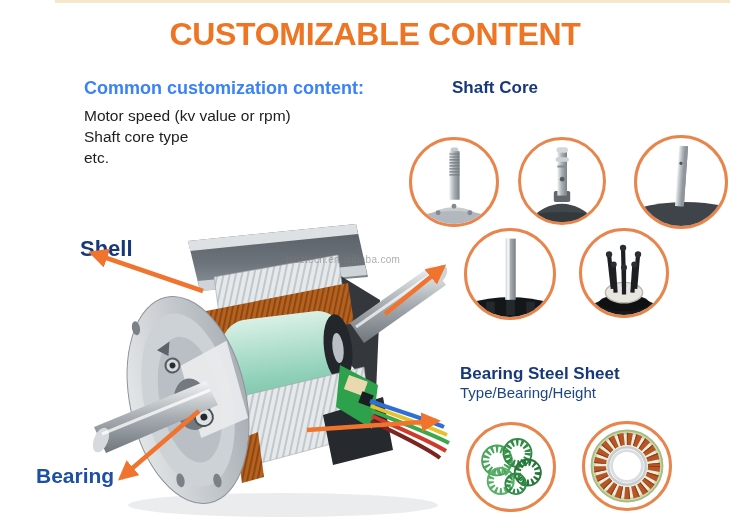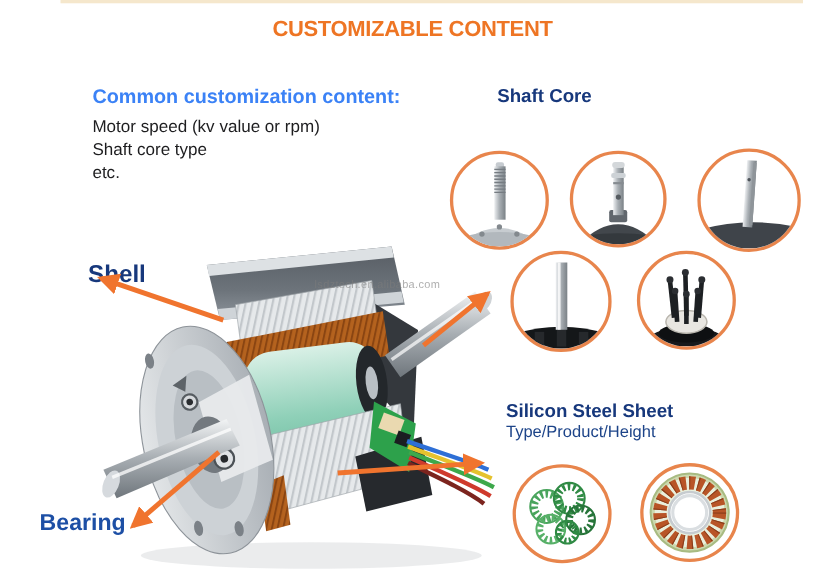--- a/index.html
+++ b/index.html
@@ -1,20 +1,20 @@
 <!DOCTYPE html>
 <html><head>
 <meta charset="utf-8">
 <style>
   html,body{margin:0;padding:0;background:#fff;}
   .stage{position:relative;width:750px;height:532px;background:#fff;overflow:hidden;
          font-family:"Liberation Sans", sans-serif;}
   .top-rule{position:absolute;left:55px;top:0;width:675px;height:3px;background:#f5e7cc;}
   .title{position:absolute;left:0;top:16px;width:750px;text-align:center;
-         font-size:20px;font-weight:800;letter-spacing:-0.3px;color:#ee7524;}
+         font-size:32px;font-weight:800;letter-spacing:-0.3px;color:#ee7524;}
   .cust-block{position:absolute;left:84px;top:78px;width:330px;}
   .cust-heading{font-size:18px;font-weight:800;color:#3b82f6;margin:0 0 6px 0;}
   .cust-item{font-size:15.5px;color:#1d1d1f;line-height:21px;}
   .col-heading{position:absolute;text-align:left;color:#17387c;}
   .col-heading .h{font-size:17px;font-weight:800;line-height:20px;}
   .col-heading .s{font-size:15px;font-weight:400;line-height:17px;color:#1d4489;}
   #shaft-core-heading{left:452px;top:78px;width:250px;}
   #silicon-heading{left:460px;top:364px;width:250px;}
   .part-label{position:absolute;font-weight:800;color:#17387c;}
   #shell-label{left:40px;top:236px;font-size:22px;margin-left:40px;}
@@ -40,22 +40,22 @@
     <div class="cust-heading">Common customization content:</div>
     <div class="cust-item">Motor speed (kv value or rpm)</div>
     <div class="cust-item">Shaft core type</div>
     <div class="cust-item">etc.</div>
   </div>
 
   <div class="col-heading" id="shaft-core-heading">
     <div class="h">Shaft Core</div>
   </div>
   <div class="col-heading" id="silicon-heading">
-    <div class="h">Silicon Steel Sheet</div>
-    <div class="s">Type/Product/Height</div>
+    <div class="h">Bearing Steel Sheet</div>
+    <div class="s">Type/Bearing/Height</div>
   </div>
 
   <div class="part-label" id="shell-label">Shell</div>
   <div class="part-label" id="bearing-label">Bearing</div>
 
   <div class="watermark">lsdztech.en.alibaba.com</div>
 
   <svg width="0" height="0" style="position:absolute" aria-hidden="true">
     <defs>
       <linearGradient id="gVert" x1="0" y1="0" x2="1" y2="0">

